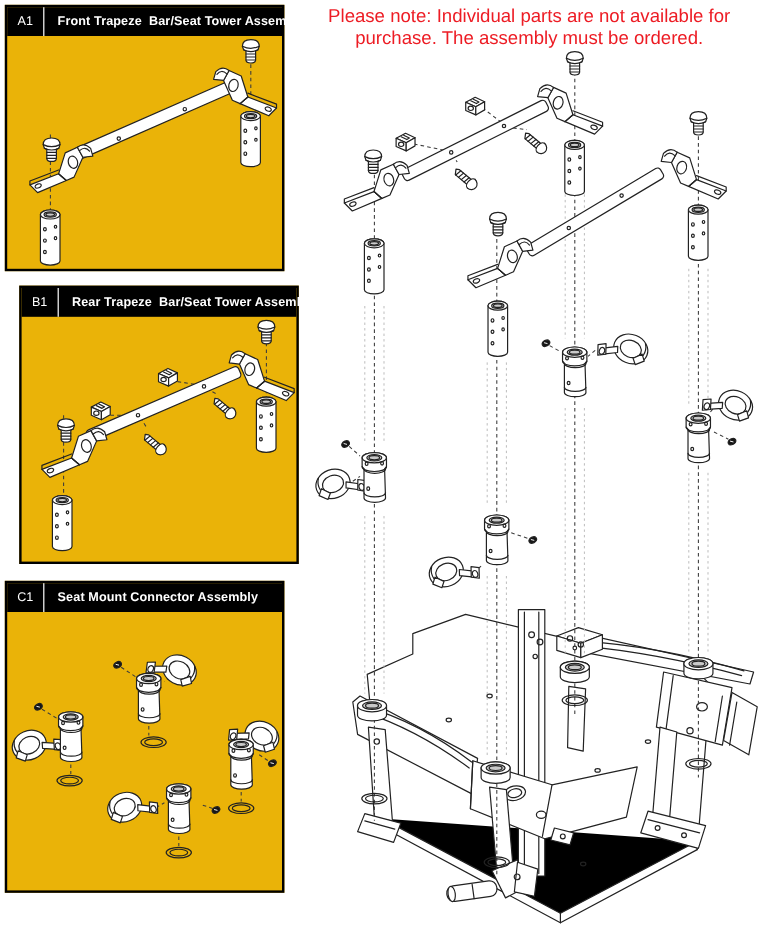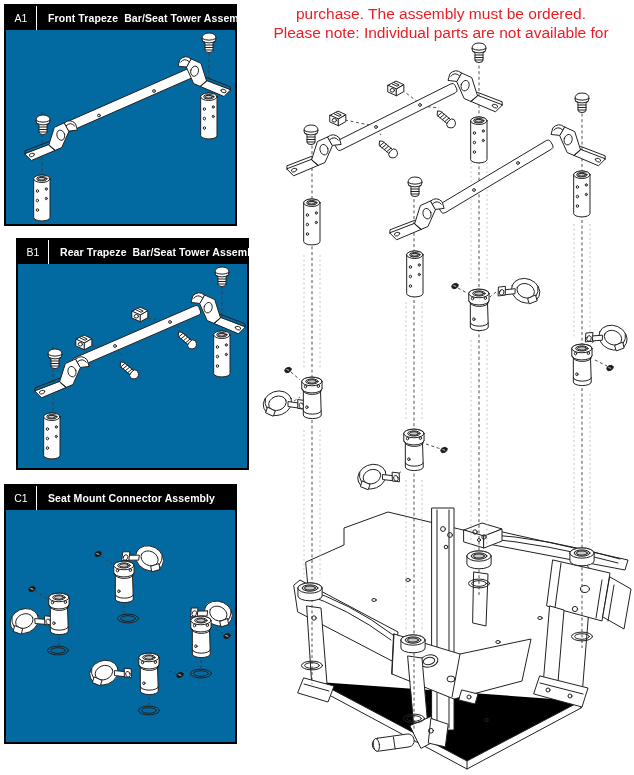--- a/index.html
+++ b/index.html
@@ -1,21 +1,21 @@
 <!DOCTYPE html>
 <html><head>
 <meta charset="utf-8">
 <style>
   html,body{margin:0;padding:0;}
   body{
     width:634px;height:775px;position:relative;background:#fff;
     font-family:"Liberation Sans", sans-serif;overflow:hidden;
   }
   .panel{position:absolute;left:4px;width:233px;border:2px solid #000;
-         background:#0369a1;box-sizing:border-box;}
+         background:#eab308;box-sizing:border-box;}
   .panel-a1{top:4px;height:222px;}
   .panel-b1{top:238px;height:232px;margin-left:12px;}
   .panel-c1{top:484px;height:260px;}
   .panel-header{height:24px;background:#000;color:#fff;display:flex;align-items:center;
                 font-size:10.5px;}
   .panel-code{flex:0 0 30px;width:30px;text-align:center;border-right:1px solid #fff;
               line-height:24px;height:24px;}
   .panel-title{padding-left:11px;white-space:pre;letter-spacing:.1px;font-weight:bold;}
   .panel-body{width:100%;height:calc(100% - 24px);}
   .panel-body svg{display:block;width:100%;height:100%;}
@@ -118,22 +118,22 @@
       <ellipse class="ln" cx="12" cy="5.5" rx="7.4" ry="2.8"></ellipse>
     </g>
     <g id="setscrew">
       <ellipse class="bk" cx="0" cy="0" rx="3.4" ry="2.4" transform="rotate(-26)"></ellipse>
       <path d="M-1.6,-0.4 L1.2,0.3" style="stroke:#fff;stroke-width:.8;fill:none;vector-effect:non-scaling-stroke"></path>
     </g>
   </defs>
 </svg>
 
 <div class="note" style="color: rgb(237, 28, 36);">
+  <div>Please note: Individual parts are not available for</div>
   <div>purchase. The assembly must be ordered.</div>
-  <div>Please note: Individual parts are not available for</div>
 </div>
 
 <section class="panel panel-a1">
   <header class="panel-header" style="background: rgb(0, 0, 0); color: rgb(255, 255, 255);">
     <span class="panel-code">A1</span>
     <span class="panel-title">Front Trapeze  Bar/Seat Tower Assembly</span>
   </header>
   <div class="panel-body">
     <svg viewBox="0 0 229 194">
       <path class="dsh" d="M36,82 V146"></path>

